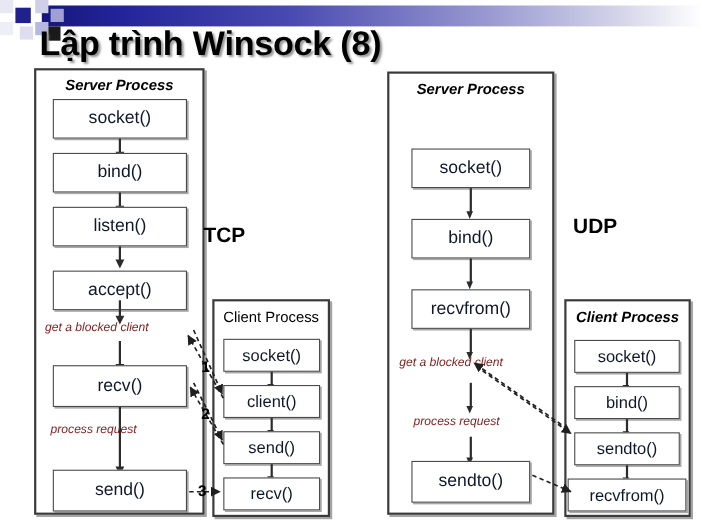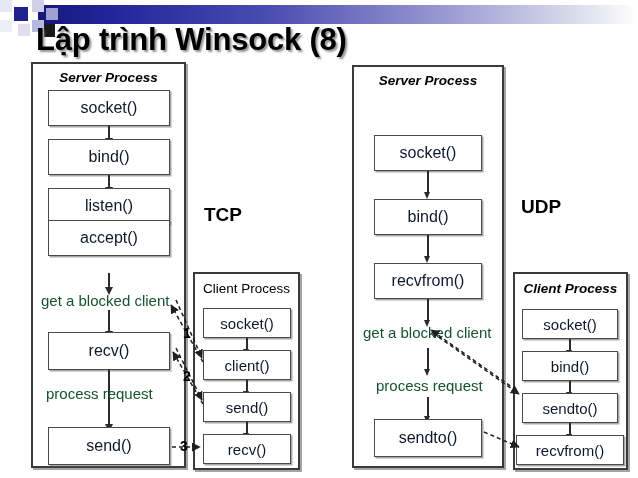--- a/index.html
+++ b/index.html
@@ -23,21 +23,21 @@
          box-shadow:2px 2px 0 rgba(90,90,90,0.55);}
   .proc-label{position:absolute;width:100%;text-align:center;font-size:13.5px;color:#000;}
   .proc-label.ital{font-style:italic;font-weight:bold;}
   .proc-label.plain{font-style:normal;}
 
   .node{position:absolute;border:1.5px solid #4a4a4a;background:#fff;box-sizing:border-box;
         display:flex;align-items:center;justify-content:center;
         font-size:16px;color:#0f172a;box-shadow:1.5px 1.5px 0 rgba(110,110,110,0.6);}
   .node.sm{font-size:15px;}
 
-  .note{position:absolute;font-size:15px;color:#14532d;white-space:nowrap;}
+  .note{position:absolute;font-size:11px;font-style:italic;color:#7f1d1d;white-space:nowrap;}
 
   
   .varrow{position:absolute;width:2px;background:#2b2b2b;}
   .varrow::after{content:"";position:absolute;left:-3px;bottom:-7px;
      border-left:4px solid transparent;border-right:4px solid transparent;border-top:8px solid #2b2b2b;}
   .varrow.thin{width:1.5px;}
   .varrow.thin::after{left:-3px;bottom:-6px;border-left:3.5px solid transparent;border-right:3.5px solid transparent;border-top:7px solid #2b2b2b;}
 
   
   .proto{position:absolute;font-size:19px;font-weight:bold;color:#000;}
@@ -70,33 +70,33 @@
 
 <div class="node" style="left:48px;top:90px;width:122px;height:36px;">socket()</div>
 <div class="varrow" style="left:108px;top:126px;height:13px;"></div>
 
 <div class="node" style="left:48px;top:139px;width:122px;height:36px;">bind()</div>
 <div class="varrow" style="left:108px;top:175px;height:13px;"></div>
 
 <div class="node" style="left:48px;top:188px;width:122px;height:36px;">listen()</div>
 <div class="varrow" style="left:108px;top:224px;height:13px;"></div>
 
-<div class="node" style="left:48px;top:220px;width:122px;height:36px;">accept()</div>
+<div class="node" style="left:48px;top:246px;width:122px;height:36px;">accept()</div>
 <div class="varrow" style="left:108px;top:273px;height:15px;"></div>
 
 <div class="note" style="left:41px;top:292px;">get a blocked client</div>
 <div class="varrow" style="left:108px;top:310px;height:22px;"></div>
 
 <div class="node" style="left:48px;top:332px;width:122px;height:38px;">recv()</div>
 <div class="varrow" style="left:108px;top:370px;height:55px;"></div>
 <div class="note" style="left:46px;top:385px;">process request</div>
 
 <div class="node" style="left:48px;top:427px;width:122px;height:38px;">send()</div>
 
-<div class="proto" style="left:204px;top:204px;">TCP</div>
+<div class="proto" style="left:185px;top:204px;">TCP</div>
 
 <div class="outer" style="left:193px;top:272px;width:107px;height:198px;">
   <div class="proc-label plain" style="top:7px;">Client Process</div>
 </div>
 
 <div class="node sm" style="left:203px;top:308px;width:88px;height:30px;">socket()</div>
 <div class="varrow thin" style="left:246px;top:338px;height:12px;"></div>
 
 <div class="node sm" style="left:203px;top:350px;width:88px;height:30px;">client()</div>
 <div class="varrow thin" style="left:246px;top:380px;height:12px;"></div>

